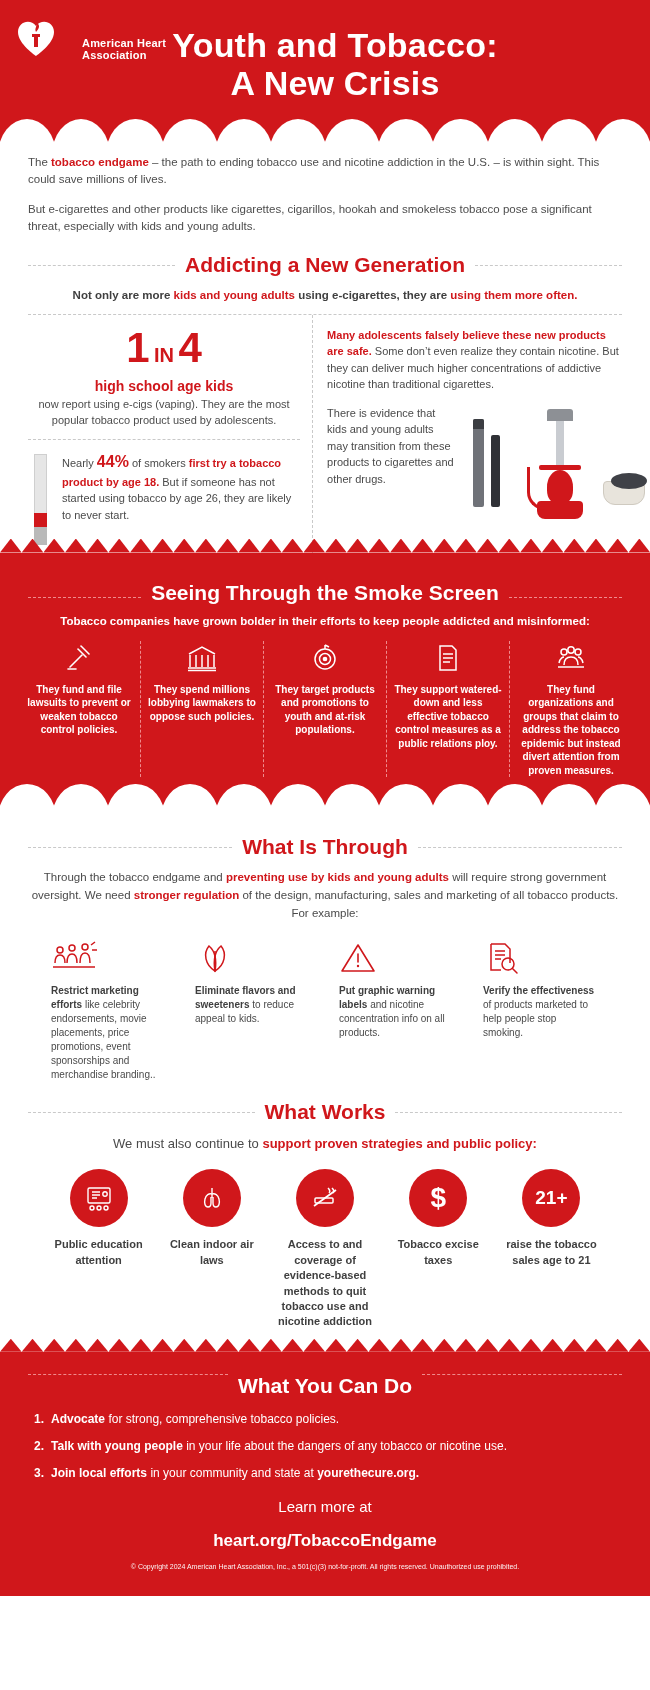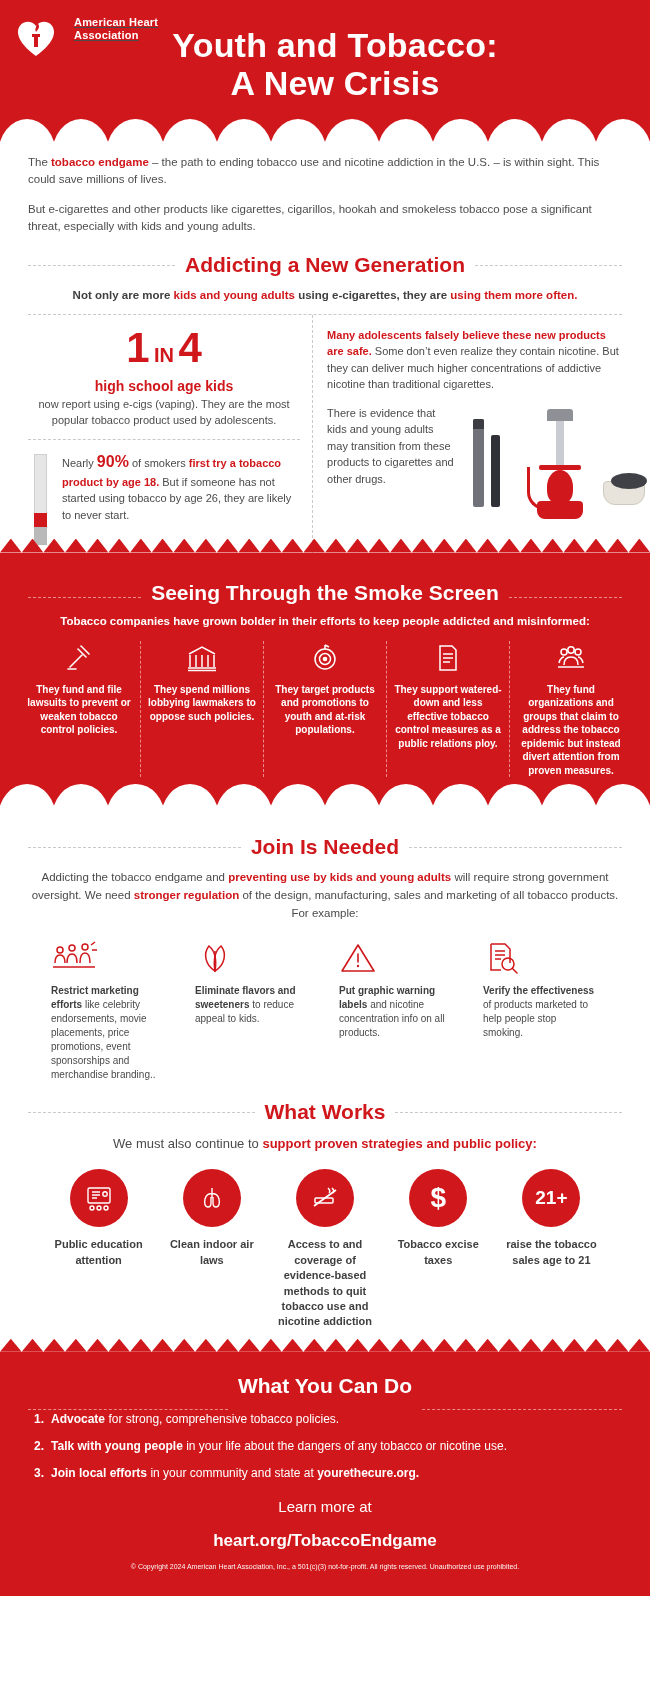--- a/index.html
+++ b/index.html
@@ -14,21 +14,21 @@
 
   
   .header{
     position:relative;
     background:#d0171b;
     padding:18px 0 0 0;
     height:120px;
     box-sizing:border-box;
   }
   .logo{
-    position:absolute;left:14px;top:16px;display:flex;align-items:flex-start;gap:16px;text-decoration:underline;
+    position:absolute;left:14px;top:16px;display:flex;align-items:flex-end;gap:24px;
   }
   .logo-mark{width:44px;height:46px;position:relative;}
   .logo-text{color:#fff;font-size:11px;font-weight:bold;line-height:1.15;letter-spacing:.2px;}
   .header-title{
     text-align:center;color:#ffffff;font-weight:bold;
     font-size:34px;line-height:1.12;letter-spacing:.2px;
     padding-left:30px;padding-right:10px;padding-top:8px;
   }
   
   .scallop-down{
@@ -141,21 +141,21 @@
     margin:0 auto 10px;display:flex;align-items:center;justify-content:center;
     font-weight:bold;font-size:20px;
   }
   .works .cap{font-size:11px;line-height:1.4;font-weight:bold;color:#3f3f3f;}
 
   
   .zig-top2{height:14px;background:#d0171b;position:relative;margin-top:22px;}
   .zig-top2 .z{position:absolute;left:0;right:0;top:-13px;height:13px;display:flex;}
   .zig-top2 .z span{flex:1;height:13px;background:#d0171b;clip-path:polygon(0 100%,50% 0,100% 100%);}
   .redband2{background:#d0171b;color:#fff;padding:2px 0 18px 0;}
-  .redband2 .head-wrap{display:flex;align-items:flex-end;gap:10px;padding:6px 28px 0;}
+  .redband2 .head-wrap{display:flex;align-items:flex-start;gap:10px;padding:6px 28px 0;}
   .redband2 .head-wrap .line{flex:1;border-top:1px dashed #ef8a8c;}
   .redband2 h2{margin:0 0 12px 0;text-align:center;font-size:21px;font-weight:bold;color:#fff;}
   .todo{padding:0 34px;}
   .todo .item{display:flex;gap:7px;font-size:12px;line-height:1.5;margin-bottom:9px;}
   .todo .n{font-weight:bold;}
   .learn{text-align:center;margin-top:16px;font-size:15px;}
   .learn .url{display:block;font-size:17px;font-weight:bold;margin-top:16px;}
   .copyright{font-size:7px;text-align:center;padding:12px 10px 8px;color:#fff;opacity:.95;}
 
   svg{display:block;}
@@ -233,21 +233,21 @@
 
         <div class="row2">
           <div class="cig-graphic">
             <div class="cig">
               <div class="tip"></div>
               <div class="mid"></div>
               <div class="btm"></div>
             </div>
           </div>
           <div class="stat-text">
-            <span>Nearly </span><span class="red pct">90%</span><span> of smokers </span><span class="red">first try a tobacco product by age 18.</span><span> But if someone has not started using tobacco by age 26, they are likely to never start.</span>
+            <span>Nearly </span><span class="red pct">44%</span><span> of smokers </span><span class="red">first try a tobacco product by age 18.</span><span> But if someone has not started using tobacco by age 26, they are likely to never start.</span>
           </div>
         </div>
       </div>
 
       <div class="col-right">
         <p class="right-para">
           <span class="red">Many adolescents falsely believe these new products are safe.</span><span> Some don’t even realize they contain nicotine. But they can deliver much higher concentrations of addictive nicotine than traditional cigarettes.</span>
         </p>
         <div class="evidence-row">
           <div class="evidence-text">There is evidence that kids and young adults may transition from these products to cigarettes and other drugs.</div>
@@ -400,25 +400,25 @@
         <span></span>
         <span></span>
         <span></span>
         <span></span>
     </div>
   </div>
 
   <div class="wrap">
     <div class="sec-head">
       <div class="line"></div>
-      <h2>Join Is Needed</h2>
+      <h2>What Is Through</h2>
       <div class="line"></div>
     </div>
     <p class="center-para">
-      <span>Addicting the tobacco endgame and </span><span class="red">preventing use by kids and young adults</span><span> will require strong government oversight. We need </span><span class="red">stronger regulation</span><span> of the design, manufacturing, sales and marketing of all tobacco products. For example:</span>
+      <span>Through the tobacco endgame and </span><span class="red">preventing use by kids and young adults</span><span> will require strong government oversight. We need </span><span class="red">stronger regulation</span><span> of the design, manufacturing, sales and marketing of all tobacco products. For example:</span>
     </p>
 
     <div class="four">
       <div class="cell">
         <div class="ico">
           <svg width="46" height="34" viewBox="0 0 46 34">
             <g stroke="#d0171b" stroke-width="1.5" fill="none">
               <circle cx="9" cy="9" r="3"></circle>
                 <path d="M4 22 c0-6 2-8 5-8 s5 2 5 8"></path>
               <circle cx="21" cy="7" r="3"></circle>

